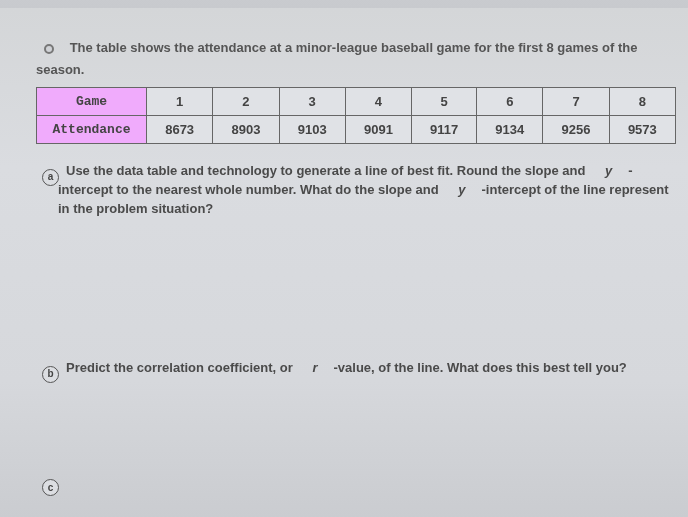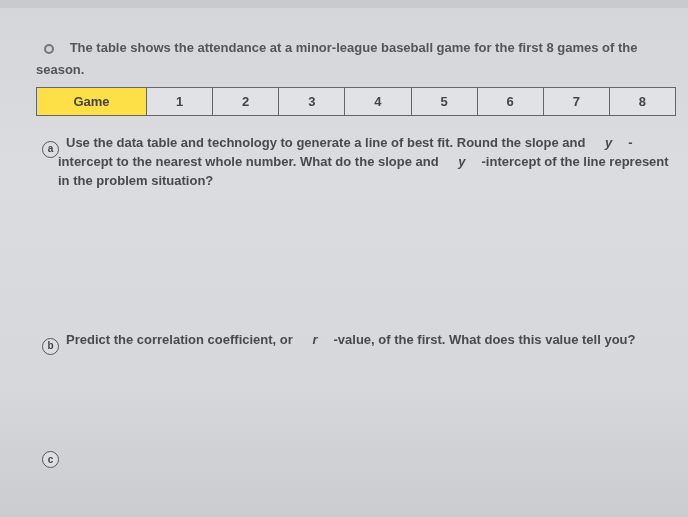--- a/index.html
+++ b/index.html
@@ -43,21 +43,22 @@
     th, td {
       border: 1.5px solid #666;
       padding: 6px 4px;
       text-align: center;
       font-size: 13px;
       font-weight: 600;
       color: #444;
     }
     th {
       font-weight: 700;
-      background: #fde047;
+      background: #f0abfc;
+      font-family: Liberation Mono, monospace;
     }
     .row-header {
       font-weight: 700;
       width: 110px;
     }
     .question {
       margin: 0 8px 0 28px;
       position: relative;
       font-size: 13px;
       font-weight: 600;
@@ -101,28 +102,39 @@
     <th class="row-header">Game</th>
     <td>1</td>
     <td>2</td>
     <td>3</td>
     <td>4</td>
     <td>5</td>
     <td>6</td>
     <td>7</td>
     <td>8</td>
   </tr>
+  <tr>
+    <th class="row-header">Attendance</th>
+    <td>8673</td>
+    <td>8903</td>
+    <td>9103</td>
+    <td>9091</td>
+    <td>9117</td>
+    <td>9134</td>
+    <td>9256</td>
+    <td>9573</td>
+  </tr>
 </tbody>
   </table>
 
 <div class="question q-a">
   <span class="circ-label">a</span>
   <span>Use the data table and technology to generate a line of best fit. Round the slope and </span><span class="italic">y</span><span>-intercept to the nearest whole number. What do the slope and </span><span class="italic">y</span><span>-intercept of the line represent in the problem situation?</span>
 </div>
 
 <div class="question q-b">
   <span class="circ-label">b</span>
-  <span>Predict the correlation coefficient, or </span><span class="italic">r</span><span>-value, of the first. What does this value tell you?</span>
+  <span>Predict the correlation coefficient, or </span><span class="italic">r</span><span>-value, of the line. What does this best tell you?</span>
 </div>
 
 <div class="question q-c">
   <span class="circ-label">c</span>
 </div>
 
 </body></html>

